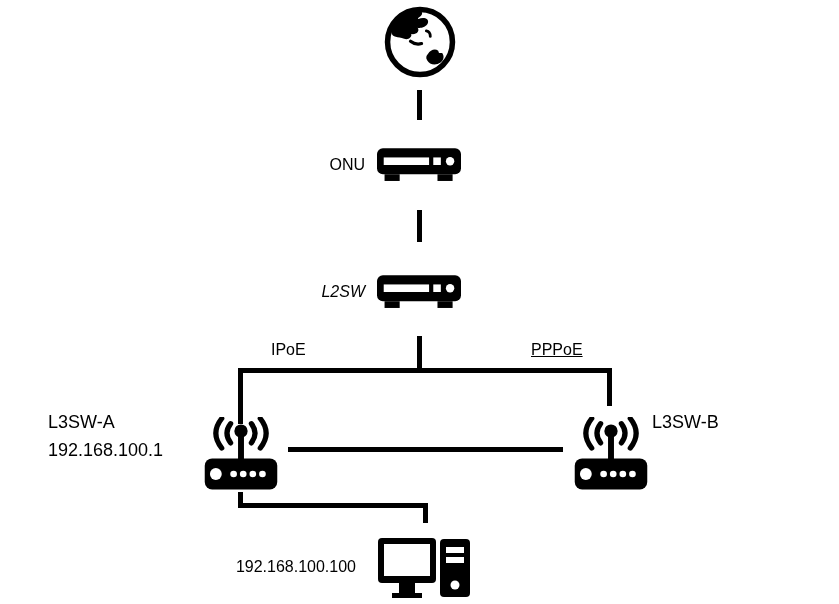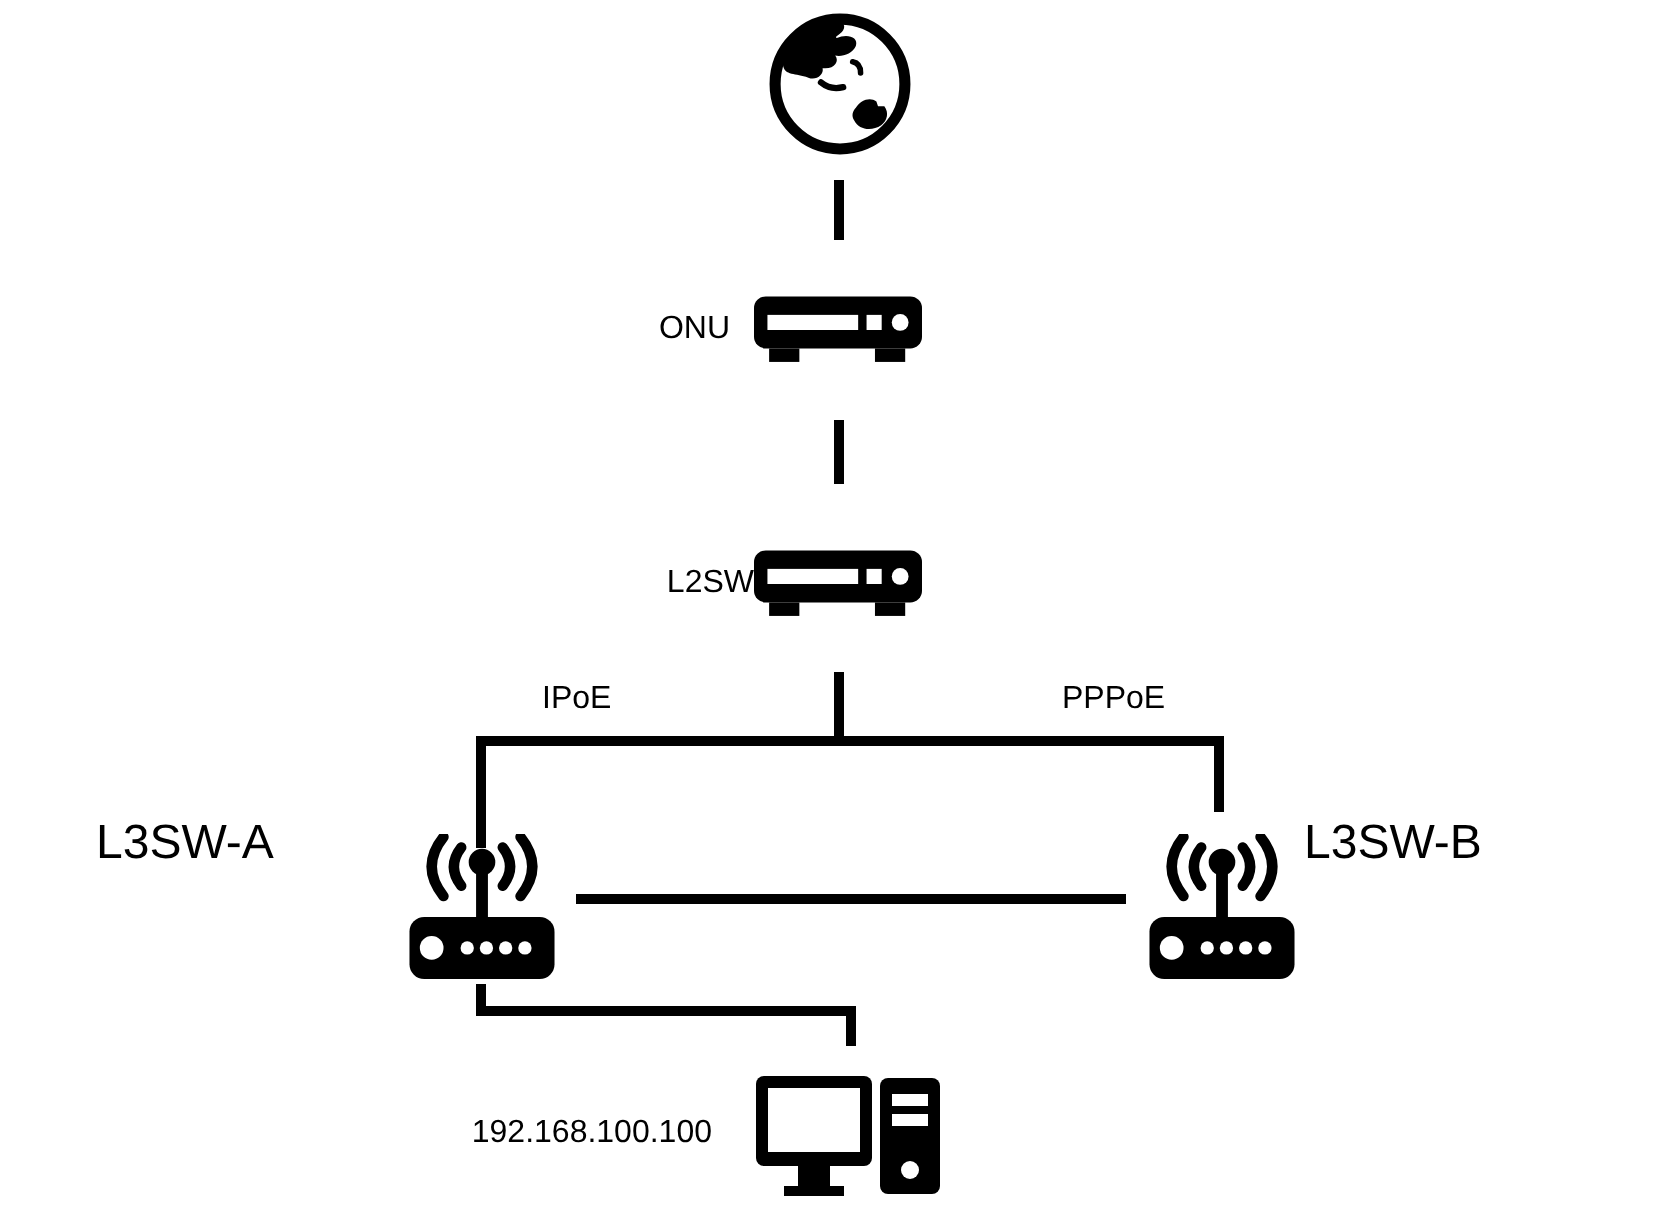--- a/index.html
+++ b/index.html
@@ -16,21 +16,21 @@
   .line { position: absolute; background: var(--line, #000000); }
   .label {
     position: absolute;
     font-size: 16px;
     line-height: 22px;
     color: var(--ink, #000000);
     white-space: nowrap;
   }
   .label.right { text-align: right; }
   .node-text-block .label-line {
-    font-size: 24px;
+    font-size: 18px;
     line-height: 28px;
     white-space: nowrap;
   }
   .node-text-block { position: absolute; }
   .icon { position: absolute; }
   .icon svg { display: block; width: 100%; height: 100%; }
 </style>
 </head>
 <body>
 
@@ -55,36 +55,36 @@
       <rect x="8" y="11" width="54" height="9" fill="#fff"></rect>
       <rect x="67" y="11" width="9" height="9" fill="#fff"></rect>
       <circle cx="87" cy="15.5" r="5" fill="#fff"></circle>
       <rect x="9" y="31" width="18" height="8" fill="currentColor"></rect>
       <rect x="72" y="31" width="18" height="8" fill="currentColor"></rect>
     </svg>
   </div>
 
   <div class="line" style="left:417px; top:210px; width:5px; height:32px;"></div>
 
-  <div class="label right" style="left:252px; top:281px; width:125px;">L2SW</div>
+  <div class="label right" style="left:240px; top:281px; width:125px;font-style:italic;">L2SW</div>
   <div class="icon" style="left:377px; top:275px; width:84px; height:34px;">
     <svg viewBox="0 0 100 40" xmlns="http://www.w3.org/2000/svg">
       <rect x="0" y="0" width="100" height="31" rx="7" fill="currentColor"></rect>
       <rect x="8" y="11" width="54" height="9" fill="#fff"></rect>
       <rect x="67" y="11" width="9" height="9" fill="#fff"></rect>
       <circle cx="87" cy="15.5" r="5" fill="#fff"></circle>
       <rect x="9" y="31" width="18" height="8" fill="currentColor"></rect>
       <rect x="72" y="31" width="18" height="8" fill="currentColor"></rect>
     </svg>
   </div>
 
   <div class="line" style="left:417px; top:336px; width:5px; height:34px;"></div>
 
   <div class="label" style="left:250px; top:339px;margin-left:21px;">IPoE</div>
-  <div class="label" style="left:531px; top:339px;">PPPoE</div>
+  <div class="label" style="left:531px; top:339px;text-decoration:underline;">PPPoE</div>
 
   <div class="line" style="left:238px; top:368px; width:374px; height:5px;"></div>
   <div class="line" style="left:238px; top:368px; width:5px; height:56px;"></div>
   <div class="line" style="left:607px; top:368px; width:5px; height:38px;"></div>
 
   <div class="icon" style="left:204px; top:417px; width:74px; height:74px;">
     <svg viewBox="0 0 100 100" xmlns="http://www.w3.org/2000/svg">
       <path fill="none" stroke="currentColor" stroke-width="7" stroke-linecap="round" d="M24 2 Q 8 22 24 42"></path>
       <path fill="none" stroke="currentColor" stroke-width="7" stroke-linecap="round" d="M36 9 Q 26 22 36 35"></path>
       <path fill="none" stroke="currentColor" stroke-width="7" stroke-linecap="round" d="M76 2 Q 92 22 76 42"></path>
@@ -94,20 +94,21 @@
       <rect x="1" y="56" width="98" height="42" rx="10" fill="currentColor"></rect>
       <circle cx="16" cy="77" r="8" fill="#fff"></circle>
       <circle cx="40" cy="77" r="4.5" fill="#fff"></circle>
       <circle cx="53" cy="77" r="4.5" fill="#fff"></circle>
       <circle cx="66" cy="77" r="4.5" fill="#fff"></circle>
       <circle cx="79" cy="77" r="4.5" fill="#fff"></circle>
     </svg>
   </div>
   <div class="node-text-block" style="left:48px; top:408px;">
     <div class="label-line">L3SW-A</div>
+    <div class="label-line">192.168.100.1</div>
   </div>
 
   <div class="icon" style="left:574px; top:417px; width:74px; height:74px;">
     <svg viewBox="0 0 100 100" xmlns="http://www.w3.org/2000/svg">
       <path fill="none" stroke="currentColor" stroke-width="7" stroke-linecap="round" d="M24 2 Q 8 22 24 42"></path>
       <path fill="none" stroke="currentColor" stroke-width="7" stroke-linecap="round" d="M36 9 Q 26 22 36 35"></path>
       <path fill="none" stroke="currentColor" stroke-width="7" stroke-linecap="round" d="M76 2 Q 92 22 76 42"></path>
       <path fill="none" stroke="currentColor" stroke-width="7" stroke-linecap="round" d="M64 9 Q 74 22 64 35"></path>
       <circle cx="50" cy="19" r="9" fill="currentColor"></circle>
       <rect x="46" y="19" width="8" height="40" fill="currentColor"></rect>

